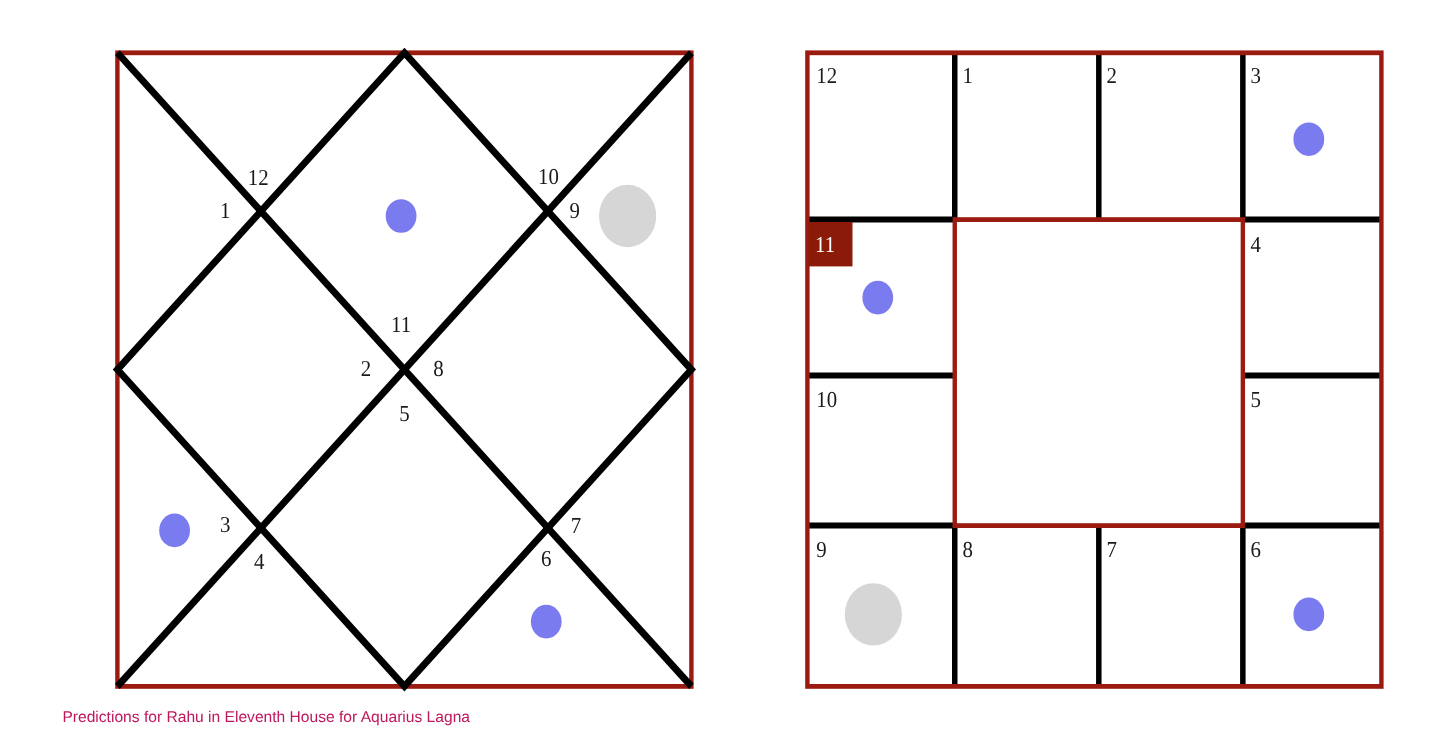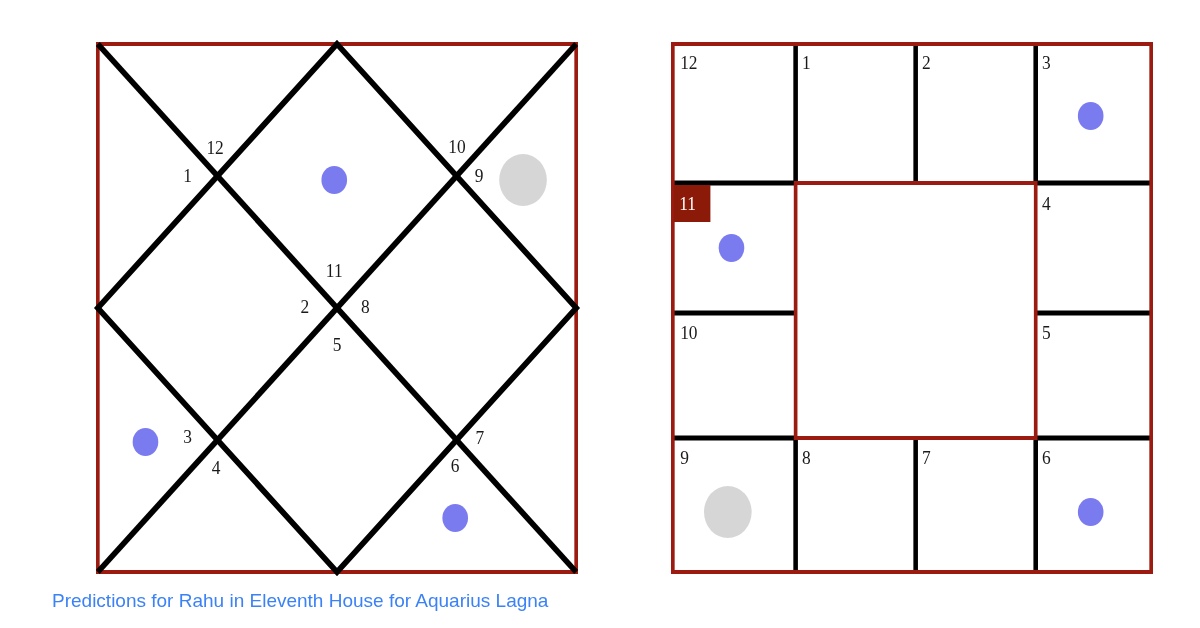--- a/index.html
+++ b/index.html
@@ -43,22 +43,22 @@
     display: block;
     width: 100%;
     height: 100%;
     overflow: visible;
   }
 
   
   .caption {
     position: absolute;
     font-family: "Liberation Sans", sans-serif;
-    font-size: 19px;
-    color: #3b82f6;
+    font-size: 13px;
+    color: #be185d;
     white-space: nowrap;
   }
   #caption-left {
     left: 52px;
     top: 590px;
   }
   #caption-right {
     right: 48px;
     top: 590px;
     text-align: right;

